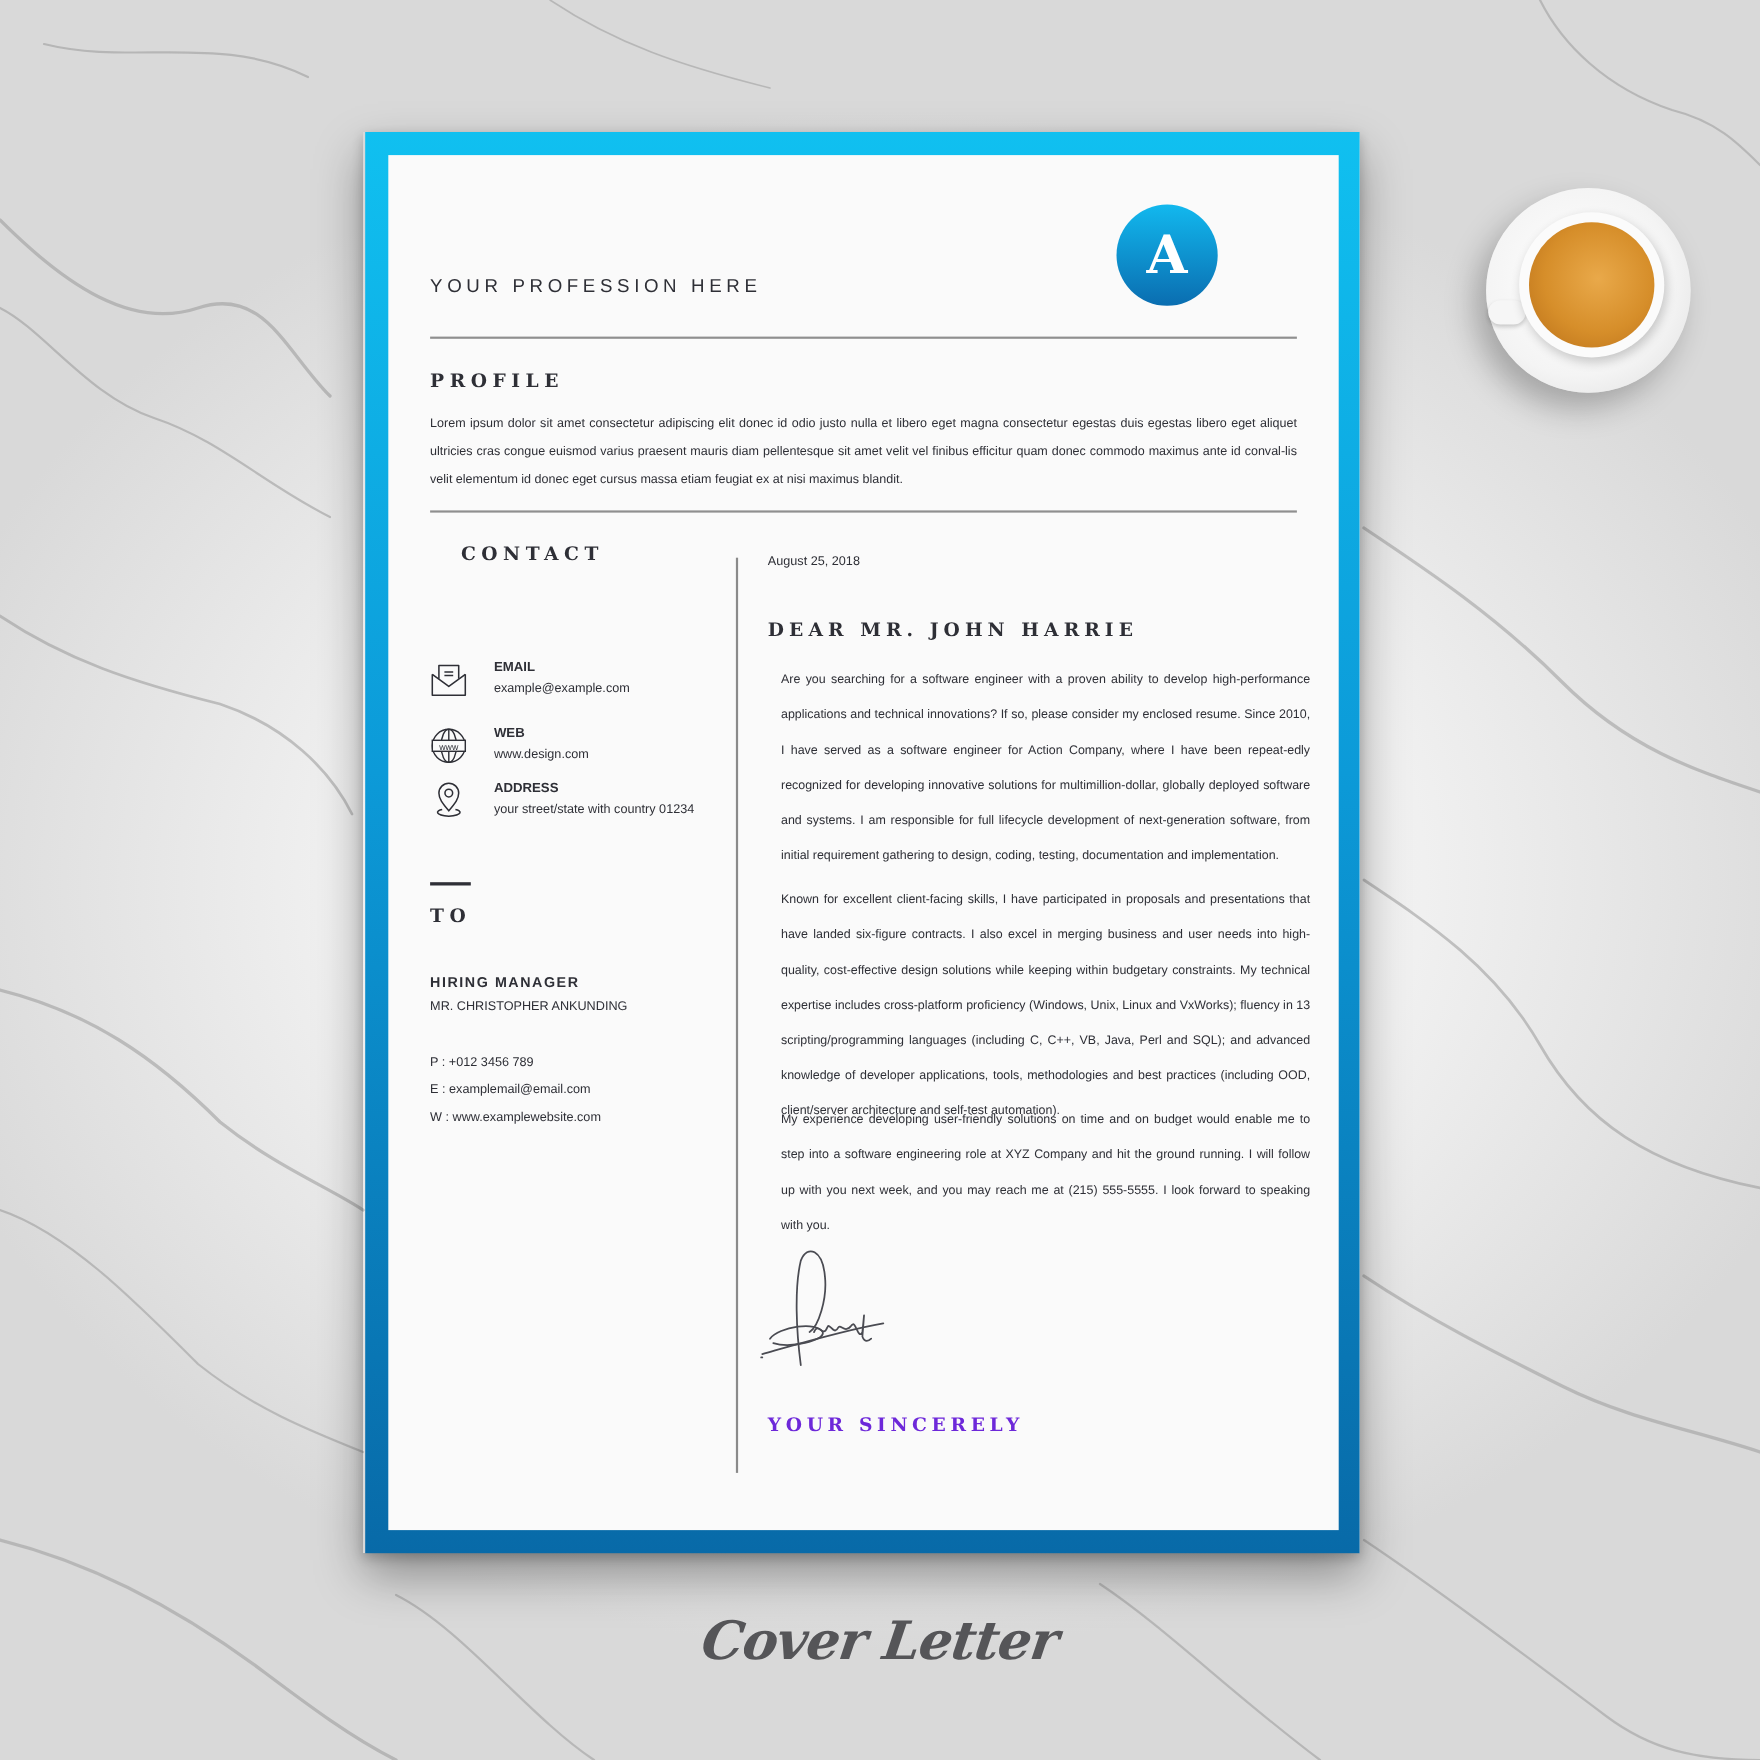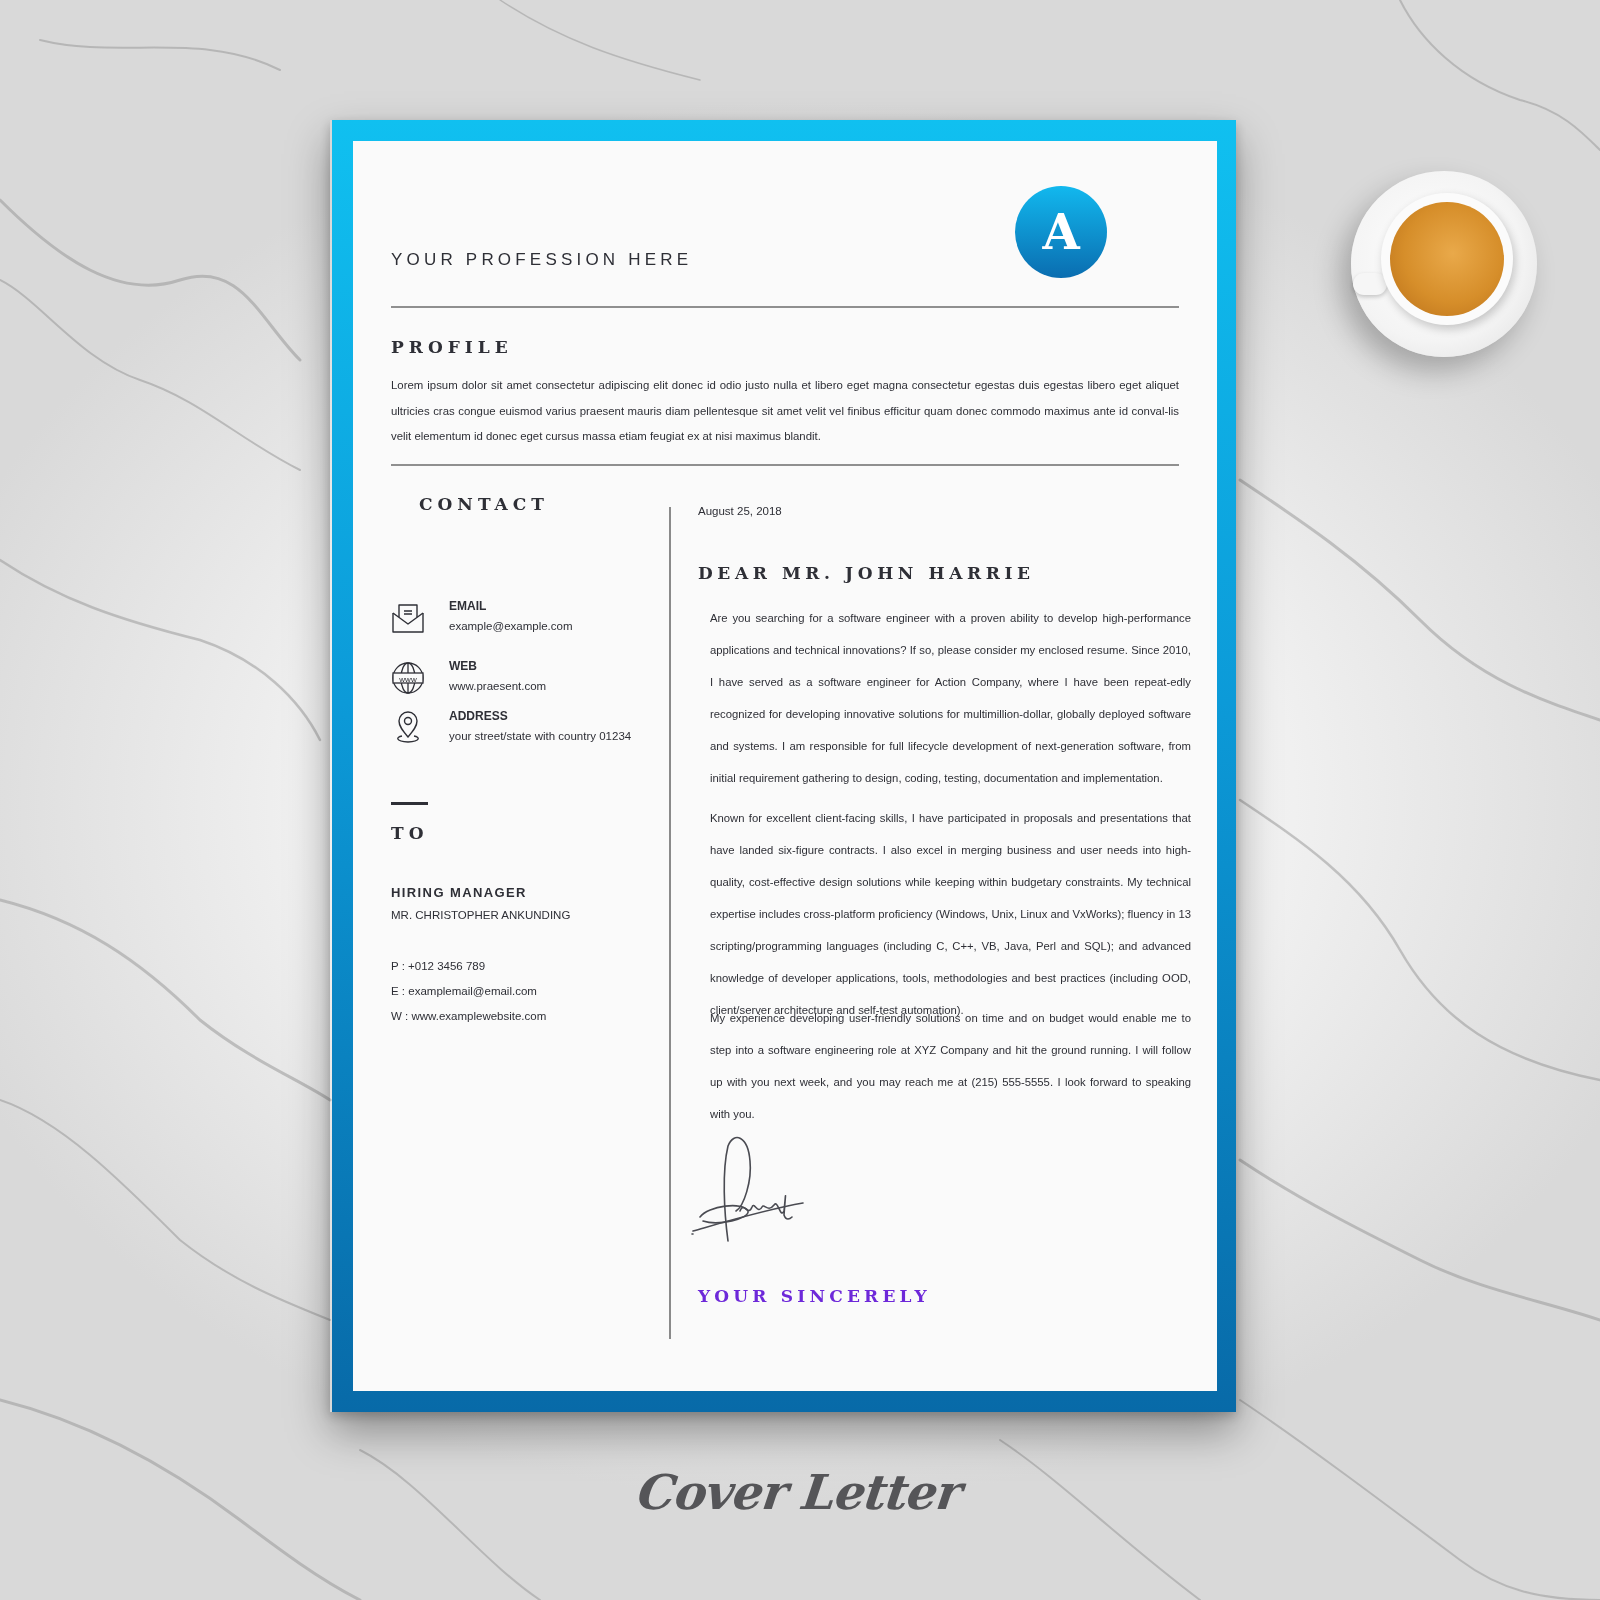--- a/index.html
+++ b/index.html
@@ -131,21 +131,21 @@
 
   <div class="contact-item" style="top:518px;">
     <svg class="ic" viewBox="0 0 34 34" fill="none" stroke="#2e2f36" stroke-width="1.3">
       <circle cx="17" cy="17" r="15"></circle>
       <ellipse cx="17" cy="17" rx="7" ry="15"></ellipse>
       <line x1="17" y1="2" x2="17" y2="32"></line>
       <rect x="2" y="12" width="30" height="10" fill="#fafafa"></rect>
       <text x="17" y="20.5" text-anchor="middle" font-size="8" fill="#2e2f36" stroke="none" font-family="Liberation Sans, sans-serif">www</text>
     </svg>
     <div class="lbl">WEB</div>
-    <div class="val">www.praesent.com</div>
+    <div class="val">www.design.com</div>
   </div>
 
   <div class="contact-item" style="top:568px;">
     <svg class="ic" viewBox="0 0 34 34" fill="none" stroke="#2e2f36" stroke-width="1.4">
       <path d="M17 26 C11 19 8 15 8 10 A9 9 0 0 1 26 10 C26 15 23 19 17 26 Z"></path>
       <circle cx="17" cy="10" r="3.5"></circle>
       <path d="M11 25 C5 26 4 30 17 31 C30 30 29 26 23 25"></path>
     </svg>
     <div class="lbl">ADDRESS</div>
     <div class="val">your street/state with country 01234</div>

